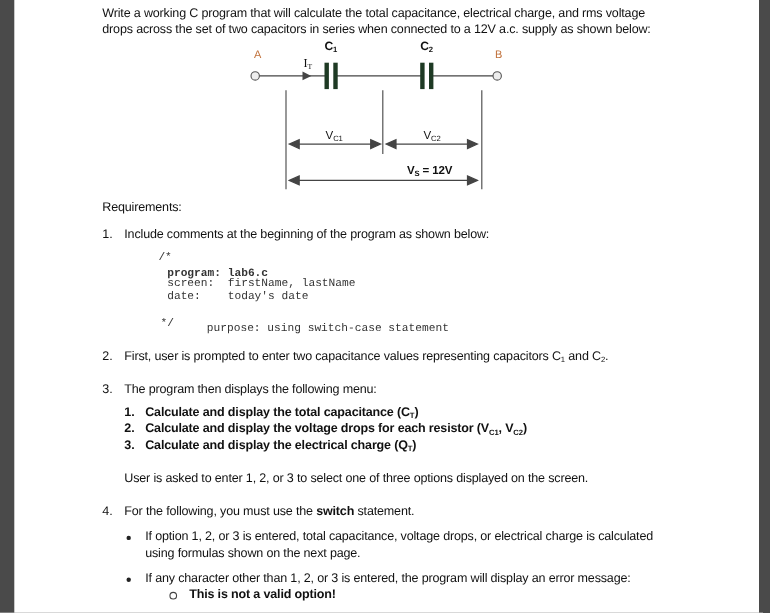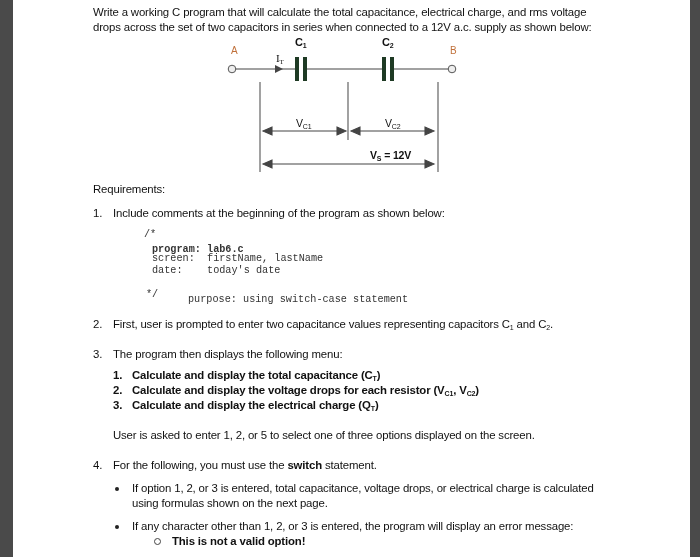--- a/index.html
+++ b/index.html
@@ -91,21 +91,21 @@
 
   <div class="num bold" style="left:100px;top:368px;">1.</div>
   <div class="txt bold" style="left:119px;top:368px;"><span>Calculate and display the total capacitance (C</span><sub>T</sub><span>)</span></div>
 
   <div class="num bold" style="left:100px;top:383px;">2.</div>
   <div class="txt bold" style="left:119px;top:383px;"><span>Calculate and display the voltage drops for each resistor (V</span><sub>C1</sub><span>, V</span><sub>C2</sub><span>)</span></div>
 
   <div class="num bold" style="left:100px;top:398px;">3.</div>
   <div class="txt bold" style="left:119px;top:398px;"><span>Calculate and display the electrical charge (Q</span><sub>T</sub><span>)</span></div>
 
-  <div class="txt" style="left:100px;top:428px;">User is asked to enter 1, 2, or 5 to select one of three options displayed on the screen.</div>
+  <div class="txt" style="left:100px;top:428px;">User is asked to enter 1, 2, or 3 to select one of three options displayed on the screen.</div>
 
   <div class="num" style="left:80px;top:458px;">4.</div>
   <div class="txt" style="left:100px;top:458px;"><span>For the following, you must use the </span><b>switch</b><span> statement.</span></div>
 
   <div class="bullet" style="left:102px;top:487px;"></div>
   <div class="txt" style="left:119px;top:481px;">If option 1, 2, or 3 is entered, total capacitance, voltage drops, or electrical charge is calculated</div>
   <div class="txt" style="left:119px;top:496px;text-align:center;">using formulas shown on the next page.</div>
 
   <div class="bullet" style="left:102px;top:525px;"></div>
   <div class="txt" style="left:119px;top:519px;">If any character other than 1, 2, or 3 is entered, the program will display an error message:</div>

